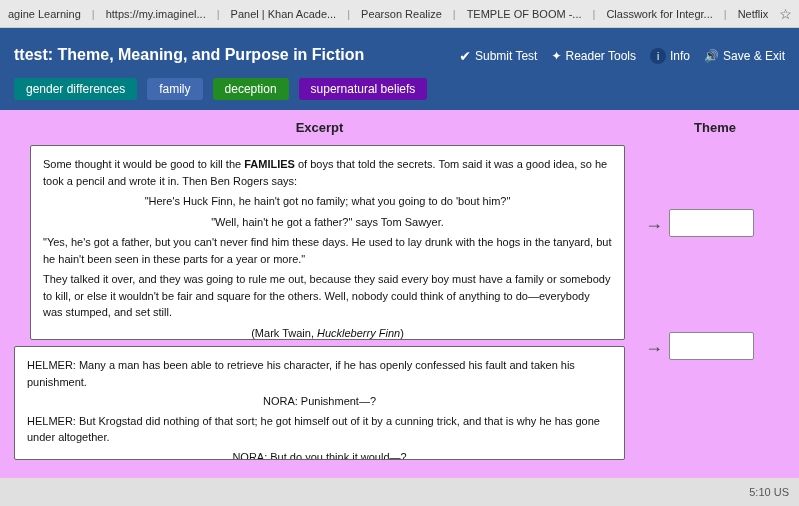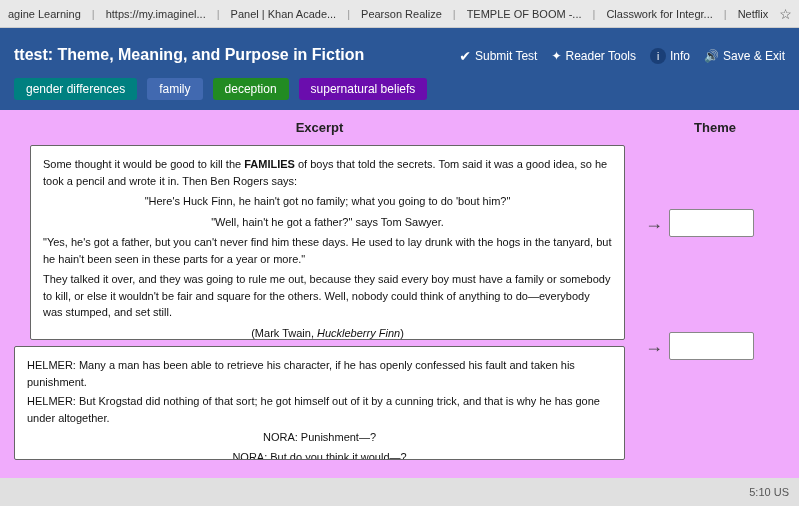--- a/index.html
+++ b/index.html
@@ -265,22 +265,22 @@
       <p style="font-size:11px; text-align:left;">Some thought it would be good to kill the <strong>FAMILIES</strong> of boys that told the secrets. Tom said it was a good idea, so he took a pencil and wrote it in. Then Ben Rogers says:</p>
       <p style="text-align:center; font-size:11px;">"Here's Huck Finn, he hain't got no family; what you going to do 'bout him?"</p>
       <p style="text-align:center; font-size:11px;">"Well, hain't he got a father?" says Tom Sawyer.</p>
       <p style="text-align:left; font-size:11px;">"Yes, he's got a father, but you can't never find him these days. He used to lay drunk with the hogs in the tanyard, but he hain't been seen in these parts for a year or more."</p>
       <p style="text-align:left; font-size:11px;">They talked it over, and they was going to rule me out, because they said every boy must have a family or somebody to kill, or else it wouldn't be fair and square for the others. Well, nobody could think of anything to do—everybody was stumped, and set still.</p>
       <p style="text-align:center; font-size:11px;">(Mark Twain, <em>Huckleberry Finn</em>)</p>
     </div>
 
     <div class="excerpt-box2">
       <p style="text-align:left;">HELMER: Many a man has been able to retrieve his character, if he has openly confessed his fault and taken his punishment.</p>
+      <p style="text-align:center;">NORA: Punishment—?</p>
       <p style="text-align:left;">HELMER: But Krogstad did nothing of that sort; he got himself out of it by a cunning trick, and that is why he has gone under altogether.</p>
-      <p style="text-align:center;">NORA: Punishment—?</p>
       <p style="text-align:center;">NORA: But do you think it would—?</p>
       <p style="text-align:left;">HELMER: Just think how a guilty man like that has to lie and play the hypocrite with</p>
     </div>
   </div>
 
   <div class="right-col">
     <div class="right-header">Theme</div>
 
     <div class="answer-row">
       <span class="arrow-right">→</span>

